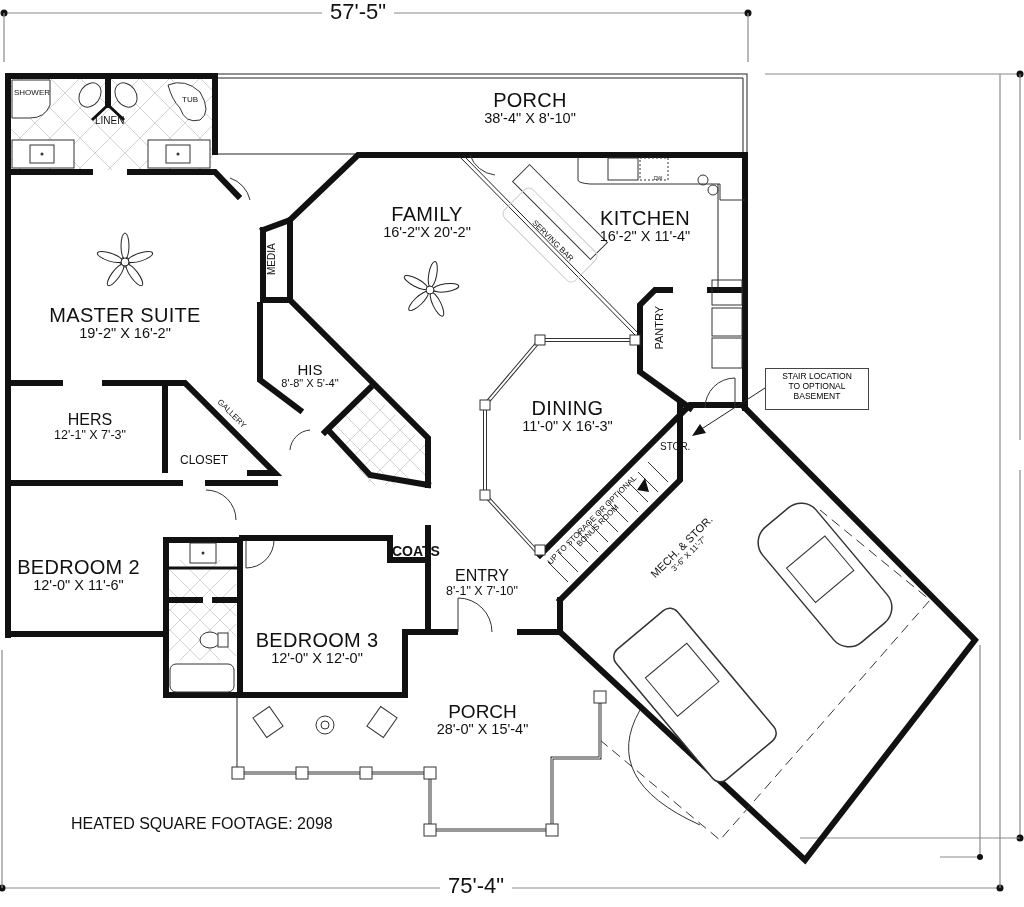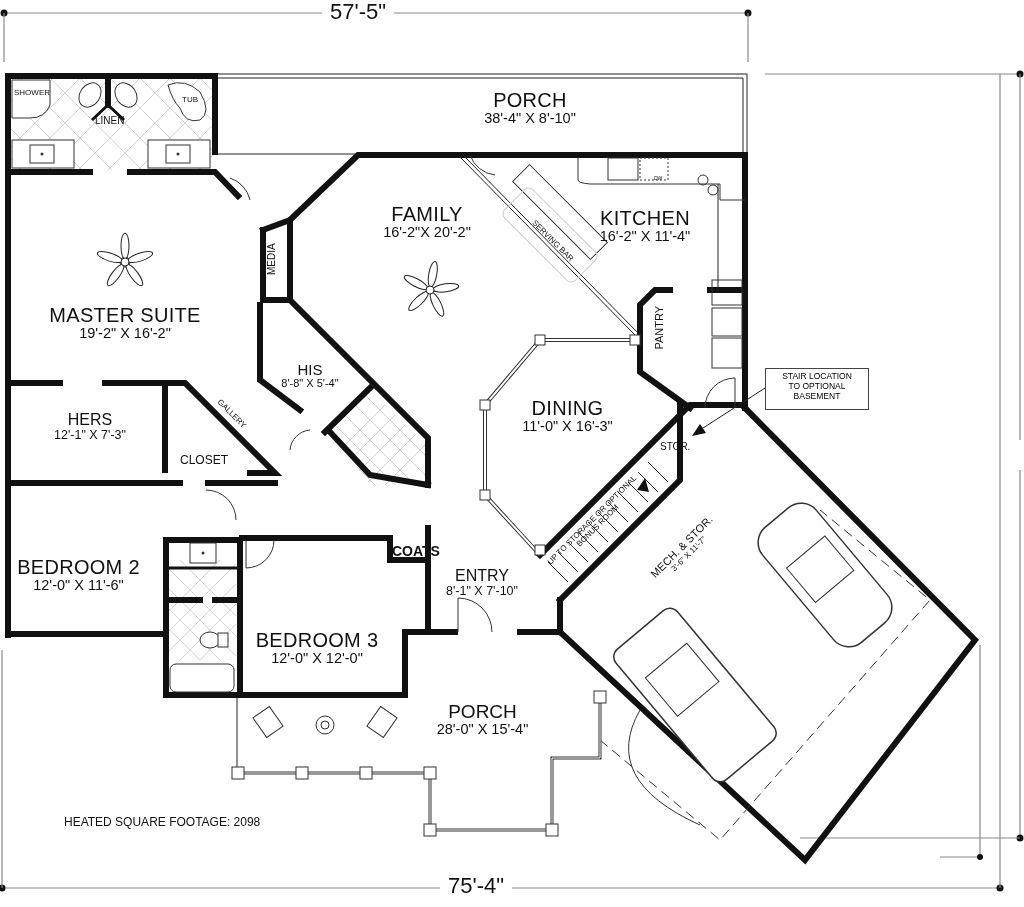--- a/index.html
+++ b/index.html
@@ -367,13 +367,13 @@
 <div class="lbl rot tiny" style="left:525px; top:237px; transform: rotate(45deg);">SERVING BAR</div>
 <div class="lbl rot" style="left:638px; top:322px; font-size:11px; transform: rotate(-90deg);">PANTRY</div>
 <div class="lbl rot tiny" style="left:213px; top:410px; transform: rotate(45deg);">GALLERY</div>
 <div class="lbl small" style="left:180px; top:454px;">CLOSET</div>
 <div class="lbl" style="left:392px; top:544px; font-size:14px;font-weight:bold;">COATS</div>
 <div class="lbl" style="left:660px; top:442px; font-size:10px;">STOR.</div>
 <div class="lbl" style="left:654px; top:176px; font-size:5px;">DW</div>
 <div class="lbl rot" style="left:528px; top:515px; width:135px; font-size:8px; white-space:normal; transform: rotate(-45deg);">UP TO STORAGE OR OPTIONAL BONUS ROOM</div>
 
 <div class="note-box" style="left:765px; top:368px; width:104px; height:42px;">STAIR LOCATION TO OPTIONAL BASEMENT</div>
-<div class="lbl" style="left:64px; top:816px; font-size:12px;">HEATED SQUARE FOOTAGE: 2098</div>
+<div class="lbl" style="left:71px; top:816px; font-size:16px;">HEATED SQUARE FOOTAGE: 2098</div>
 
 </body></html>

